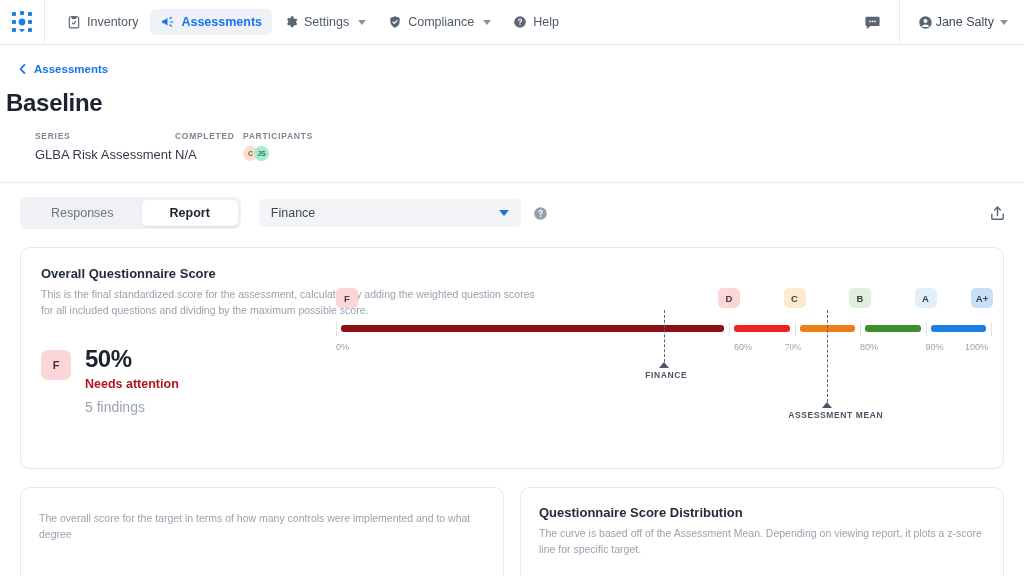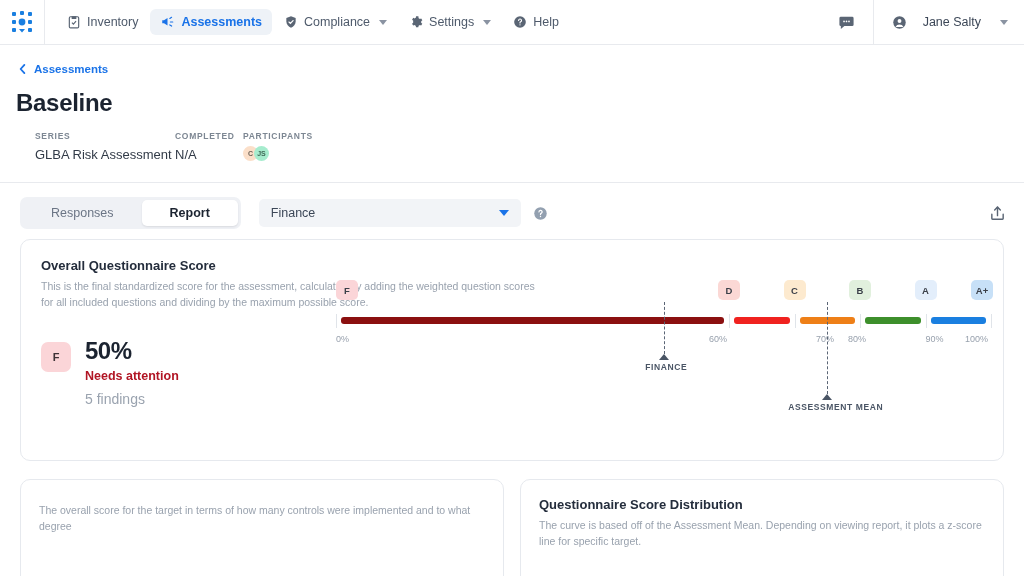--- a/index.html
+++ b/index.html
@@ -28,29 +28,29 @@
     display:flex; align-items:center; gap:6px;
     padding:6px 10px; border-radius:6px;
     font-size:12.5px; color:#4e5a6b; white-space:nowrap; cursor:pointer;
   }
   .nav-item .ico { display:flex; align-items:center; color:#5a6574; }
   .nav-item.active { background:#eef2f7; color:#1a73e8; font-weight:bold; }
   .nav-item.active .ico { color:#1a73e8; }
   .caret { width:0;height:0;border-left:4px solid transparent;border-right:4px solid transparent;border-top:5px solid #8a93a2; margin-left:3px; }
   .nav-right { margin-left:auto; display:flex; align-items:center; height:45px; }
   .chat-btn { padding: 0 18px; display:flex; align-items:center; height:45px; color:#5a6574; cursor:pointer;}
-  .user-box { display:flex; align-items:center; gap:16px; padding:0 16px 0 18px; height:45px;
+  .user-box { display:flex; align-items:center; gap:3px; padding:0 16px 0 18px; height:45px;
     border-left:1px solid #e8eaee; font-size:12.5px; color:#3c4757; cursor:pointer; }
 
   
   .crumb { display:flex; align-items:center; gap:7px; padding:18px 0 0 18px; cursor:pointer; }
   .crumb-text { color:#1a73e8; font-size:11.5px; font-weight:bold; }
   .crumb-chev { color:#1a73e8; display:flex; }
 
-  .title { font-size:24px; font-weight:bold; color:#1b2330; padding:14px 0 0 16px; letter-spacing:-0.3px;}
+  .title { font-size:24px; font-weight:bold; color:#1b2330; padding:14px 0 0 6px; letter-spacing:-0.3px;}
 
   .meta-row { display:flex; padding:14px 0 0 20px; }
   .meta-block { }
   .meta-label { font-size:8.5px; letter-spacing:0.7px; color:#7d8793; font-weight:bold; }
   .meta-value { font-size:13px; color:#313a47; margin-top:6px; }
   .m-series { width:140px;margin-left:15px; }
   .m-completed { width:68px; }
   .m-participants { }
   .avatars { display:flex; margin-top:5px; }
   .avatar { width:15px; height:15px; border-radius:50%; display:flex; align-items:center; justify-content:center;
@@ -76,21 +76,21 @@
   .help-ico { margin-left:12px; color:#93a0b0; display:flex; cursor:pointer; }
   .export-btn { margin-left:auto; color:#5a6574; display:flex; cursor:pointer; }
 
   
   .card {
     border:1px solid #e6e9ee; border-radius:10px; background:#fff;
   }
   .card-title { font-size:13px; font-weight:bold; color:#242d3c; }
   .card-desc { font-size:10.5px; color:#99a2ae; line-height:1.55; margin-top:5px; max-width:495px;}
 
-  .score-card { margin:10px 20px 0 20px; padding:18px 20px 24px 20px; position:relative; height:222px;}
+  .score-card { margin:18px 20px 0 20px; padding:18px 20px 24px 20px; position:relative; height:222px;}
 
   .score-row { display:flex; align-items:flex-start; margin-top:26px; }
   .grade-badge-lg {
     width:30px; height:30px; border-radius:7px; background:#fbd5d8;
     display:flex;align-items:center;justify-content:center;
     font-size:11px; font-weight:bold; color:#3d3236; margin-top:5px;
   }
   .score-txt { margin-left:14px; }
   .score-pct { font-size:24px; font-weight:bold; color:#1b2330; letter-spacing:-0.5px; }
   .score-sub { font-size:12.5px; font-weight:bold; color:#b11524; margin-top:4px; }
@@ -161,35 +161,35 @@
             <path d="M3 9v5h3l6 4V5L6 9H3z"></path>
             <path d="M16 6l3-2M17 12h4M16 17l3 2" stroke="currentColor" stroke-width="2" fill="none" stroke-linecap="round"></path>
           </svg>
         </span>
         <span>Assessments</span>
       </div>
 
       <div class="nav-item">
         <span class="ico">
           <svg width="14" height="14" viewBox="0 0 24 24" fill="currentColor">
+            <path d="M12 8.5A3.5 3.5 0 1 0 12 15.5 3.5 3.5 0 0 0 12 8.5zm9 3.5a7.6 7.6 0 0 0-.1-1.2l2-1.6-2-3.4-2.4 1a7.5 7.5 0 0 0-2-1.2L16.1 2h-4l-.4 2.6a7.5 7.5 0 0 0-2 1.2l-2.4-1-2 3.4 2 1.6A7.6 7.6 0 0 0 7.1 12c0 .4 0 .8.1 1.2l-2 1.6 2 3.4 2.4-1c.6.5 1.3.9 2 1.2l.4 2.6h4l.4-2.6c.7-.3 1.4-.7 2-1.2l2.4 1 2-3.4-2-1.6c.1-.4.1-.8.1-1.2z"></path>
+          </svg>
+        </span>
+        <span>Settings</span>
+        <span class="caret"></span>
+      </div>
+
+      <div class="nav-item">
+        <span class="ico">
+          <svg width="14" height="14" viewBox="0 0 24 24" fill="currentColor">
             <path d="M12 2l8 3v6c0 5-3.5 9-8 11-4.5-2-8-6-8-11V5l8-3z"></path>
             <path d="M8.5 12l2.5 2.5 4.5-5" stroke="#fff" stroke-width="2" fill="none" stroke-linecap="round"></path>
           </svg>
         </span>
         <span>Compliance</span>
-        <span class="caret"></span>
-      </div>
-
-      <div class="nav-item">
-        <span class="ico">
-          <svg width="14" height="14" viewBox="0 0 24 24" fill="currentColor">
-            <path d="M12 8.5A3.5 3.5 0 1 0 12 15.5 3.5 3.5 0 0 0 12 8.5zm9 3.5a7.6 7.6 0 0 0-.1-1.2l2-1.6-2-3.4-2.4 1a7.5 7.5 0 0 0-2-1.2L16.1 2h-4l-.4 2.6a7.5 7.5 0 0 0-2 1.2l-2.4-1-2 3.4 2 1.6A7.6 7.6 0 0 0 7.1 12c0 .4 0 .8.1 1.2l-2 1.6 2 3.4 2.4-1c.6.5 1.3.9 2 1.2l.4 2.6h4l.4-2.6c.7-.3 1.4-.7 2-1.2l2.4 1 2-3.4-2-1.6c.1-.4.1-.8.1-1.2z"></path>
-          </svg>
-        </span>
-        <span>Settings</span>
         <span class="caret"></span>
       </div>
 
       <div class="nav-item">
         <span class="ico">
           <svg width="14" height="14" viewBox="0 0 24 24" fill="currentColor">
             <circle cx="12" cy="12" r="10"></circle>
             <path d="M12 16.8v.01" stroke="#fff" stroke-width="2.2" stroke-linecap="round"></path>
             <path d="M9.6 9.4a2.5 2.5 0 1 1 3.4 2.3c-.7.3-1 .9-1 1.6v.4" stroke="#fff" stroke-width="2" fill="none" stroke-linecap="round"></path>
           </svg>
@@ -311,23 +311,23 @@
           <div class="seg-bar" style="background: rgb(26, 127, 224); left: 594.5px; width: 55.5px;"></div>
           <div class="divider" style="left: 0px;"></div>
           <div class="divider" style="left: 393px;"></div>
           <div class="divider" style="left: 458.5px;"></div>
           <div class="divider" style="left: 524px;"></div>
           <div class="divider" style="left: 589.5px;"></div>
           <div class="divider" style="left: 655px;"></div>
         </div>
       <div class="scale-ticks" id="scale-ticks">
           <div class="tick" style="left: 0px;">0%</div>
-          <div class="tick" style="left: 373px;">60%</div>
-          <div class="tick" style="left: 480px;">70%</div>
-          <div class="tick" style="left: 512px;">80%</div>
+          <div class="tick" style="left: 398px;">60%</div>
+          <div class="tick" style="left: 449px; font-family: Liberation Serif, serif;">70%</div>
+          <div class="tick" style="left: 524px;">80%</div>
           <div class="tick" style="left: 589.5px;">90%</div>
           <div class="tick" style="left: 629px;">100%</div>
         </div>
       <div id="scale-markers" style="position:absolute;left:0;top:0;width:100%;height:100%;pointer-events:none;">
           <div class="vline" style="left: 327.5px; top: 22px; height: 52px;"></div>
           <div class="marker-tri" style="left: 322.5px; top: 74px;"></div>
           <div class="marker-lbl" style="top: 82px; left: 0px; width: 100%; text-align: left; transform: translateX(309.3px);">FINANCE</div>
           <div class="vline" style="left: 491.25px; top: 22px; height: 92px;"></div>
           <div class="marker-tri" style="left: 486.25px; top: 114px;"></div>
           <div class="marker-lbl" style="top: 122px; left: 0px; width: 100%; text-align: left; transform: translateX(452.25px);">ASSESSMENT MEAN</div>

